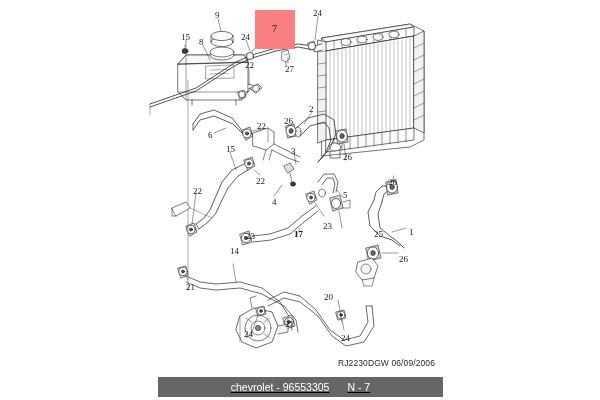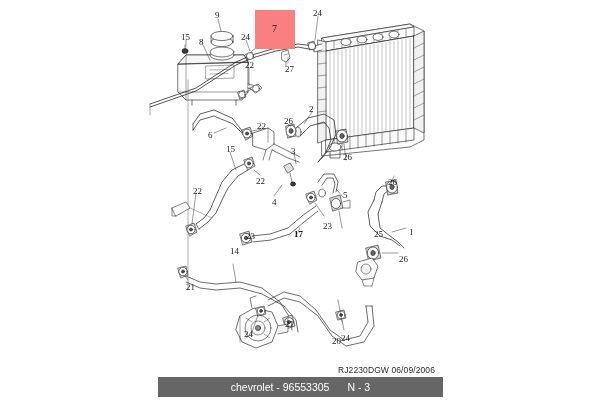--- a/index.html
+++ b/index.html
@@ -47,21 +47,20 @@
     white-space: nowrap;
     line-height: 1;
   }
   #drawing-code {
     position: absolute;
     font-family: "Liberation Sans", sans-serif;
     font-size: 8.5px;
     color: #2a2a2a;
     white-space: nowrap;
     letter-spacing: 0.1px;
-    margin-top: 7px;
   }
   #footer-bar {
     position: absolute;
     display: flex;
     align-items: center;
     justify-content: center;
     gap: 18px;
   }
   #footer-brand {
     font-family: "Liberation Sans", sans-serif;
@@ -491,26 +490,26 @@
       <div class="callout-label" style="left: 193px; top: 187px;">22</div>
       <div class="callout-label" style="left: 343px; top: 191px;">5</div>
       <div class="callout-label" style="left: 339px; top: 230px; margin-left: 35px;">25</div>
       <div class="callout-label" style="left: 323px; top: 222px;">23</div>
       <div class="callout-label" style="left: 409px; top: 228px;">1</div>
       <div class="callout-label" style="left: 246px; top: 232px;">23</div>
       <div class="callout-label" style="left: 294px; top: 230px; font-weight: bold;">17</div>
       <div class="callout-label" style="left: 399px; top: 255px;">26</div>
       <div class="callout-label" style="left: 186px; top: 283px;">21</div>
       <div class="callout-label" style="left: 230px; top: 247px;">14</div>
-      <div class="callout-label" style="left: 332px; top: 293px; margin-top: 44px;">20</div>
+      <div class="callout-label" style="left: 324px; top: 293px;">20</div>
       <div class="callout-label" style="left: 244px; top: 330px;">24</div>
       <div class="callout-label" style="left: 285px; top: 320px;">21</div>
       <div class="callout-label" style="left: 341px; top: 334px;">24</div>
     </div>
 
   <div id="drawing-code" style="left: 338px; top: 358px;">RJ2230DGW  06/09/2006</div>
 
-  <div id="footer-bar" style="left: 158px; top: 377px; width: 285px; height: 20px; background: rgb(102, 102, 102);">
+  <div id="footer-bar" style="left: 158px; top: 377px; width: 285px; height: 20px; background: rgb(102, 102, 102); text-decoration: underline;">
     <span id="footer-brand">chevrolet - 96553305</span>
-    <span id="footer-section">N - 3</span>
+    <span id="footer-section">N - 7</span>
   </div>
 
 </div>
 
 </body></html>

